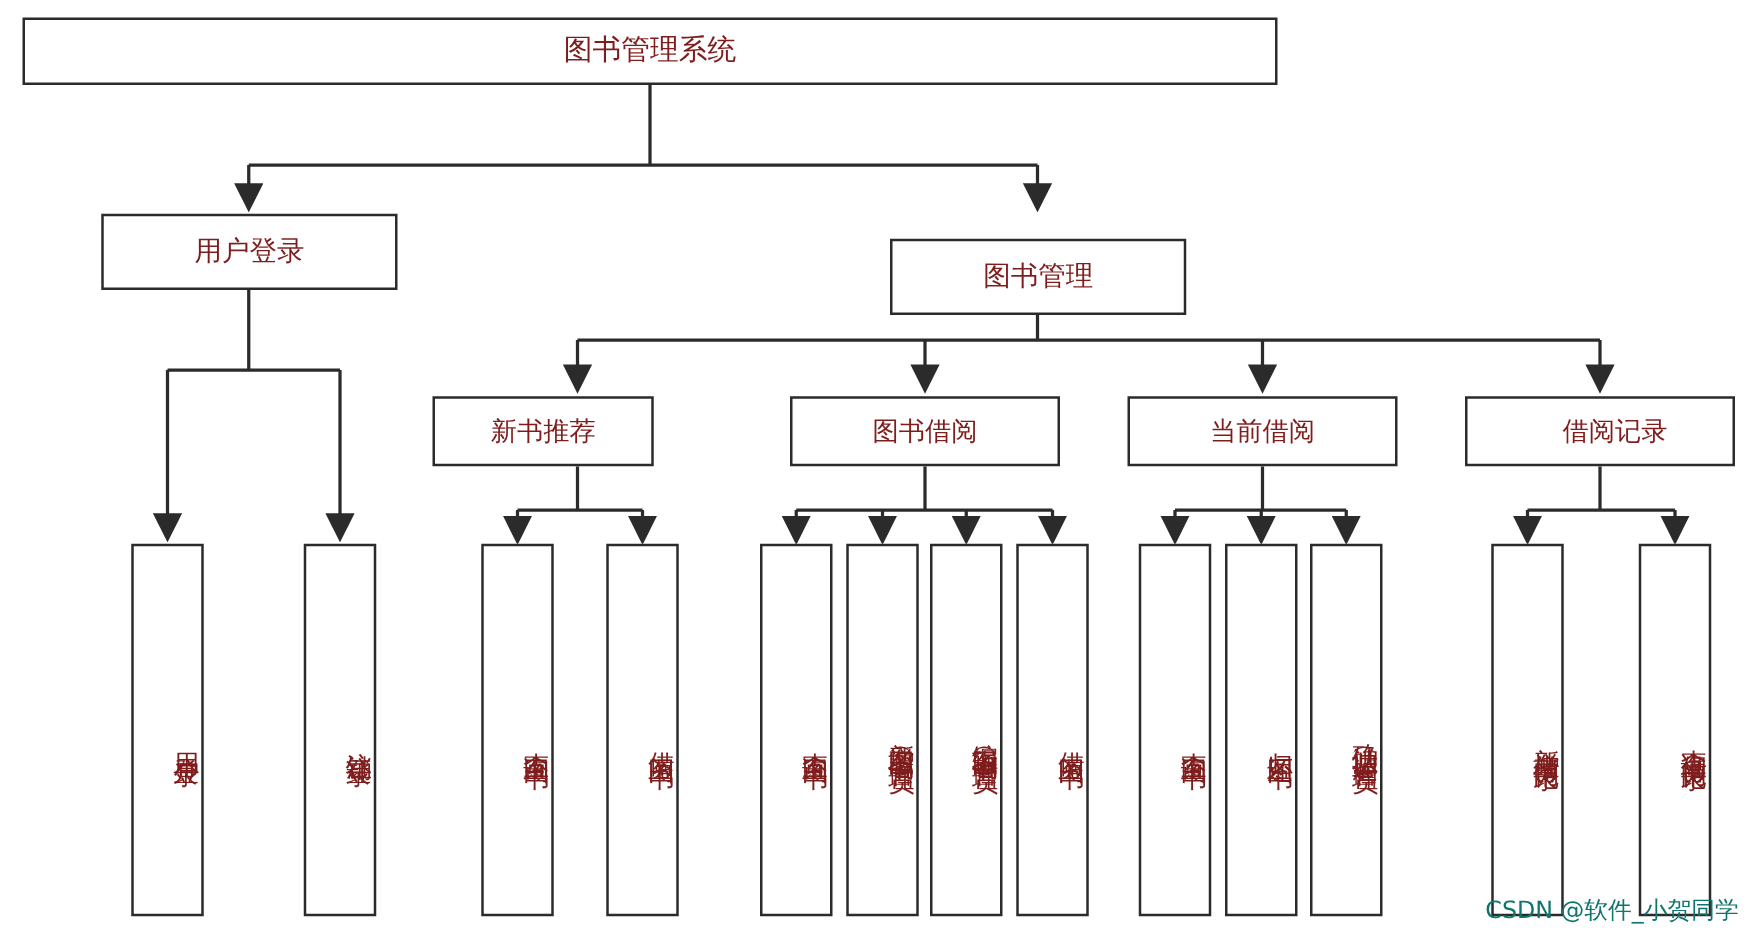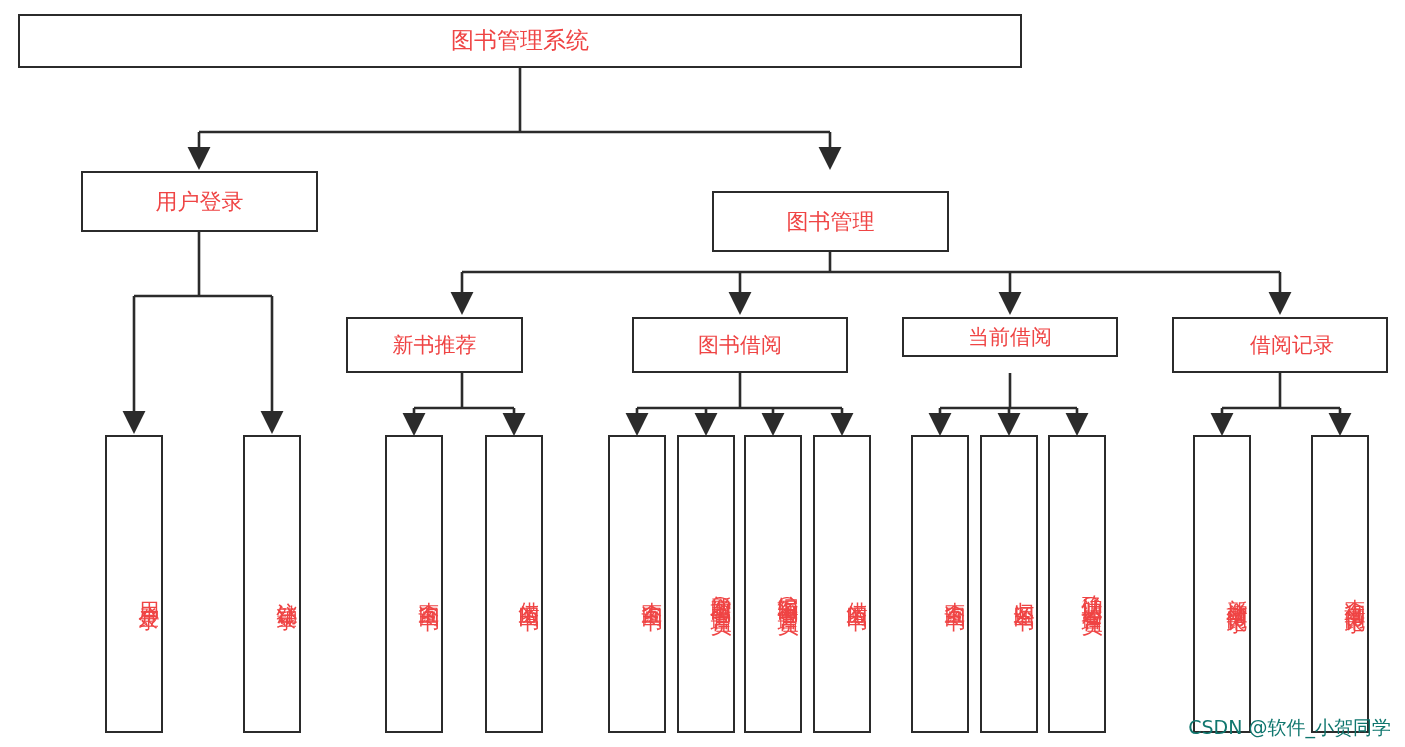--- a/index.html
+++ b/index.html
@@ -23,21 +23,21 @@
     left: 0;
     top: 0;
     width: 1405px;
     height: 747px;
   }
   .node {
     position: absolute;
     box-sizing: border-box;
     border: 2px solid #2b2b2b;
     background: #ffffff;
-    color: #ef4444;
+    color: #7f1d1d;
     display: flex;
     align-items: center;
     justify-content: center;
     line-height: 1.18;
   }
   .node.level-root {
     font-size: 23px;
   }
   .node.level-2 {
     font-size: 22px;
@@ -132,21 +132,21 @@
   <div class="node level-2" style="left:712px; top:171px; width:237px; height:61px;margin-top:20px;">
     <span>图书管理</span>
   </div>
 
   <div class="node level-3" style="left:346px; top:317px; width:177px; height:56px;font-family:Liberation Serif, serif;">
     <span>新书推荐</span>
   </div>
   <div class="node level-3" style="left:632px; top:317px; width:216px; height:56px;">
     <span>图书借阅</span>
   </div>
-  <div class="node level-3" style="left:902px; top:317px; width:216px; height:40px;">
+  <div class="node level-3" style="left:902px; top:317px; width:216px; height:56px;">
     <span>当前借阅</span>
   </div>
   <div class="node level-3" style="left:1172px; top:317px; width:216px; height:56px;padding-left:24px;">
     <span>借阅记录</span>
   </div>
 
   <div class="node leaf" style="left:105px; top:435px; width:58px; height:298px;">
     <span>用户登录</span>
   </div>
   <div class="node leaf" style="left:243px; top:435px; width:58px; height:298px;">

